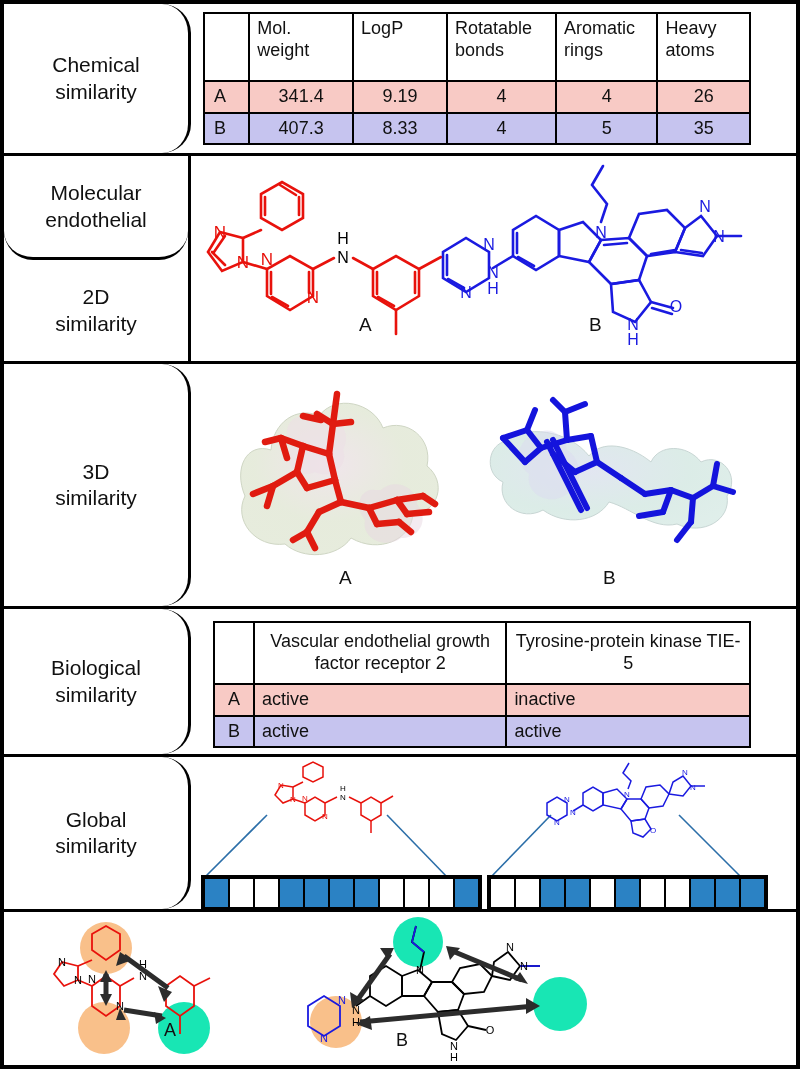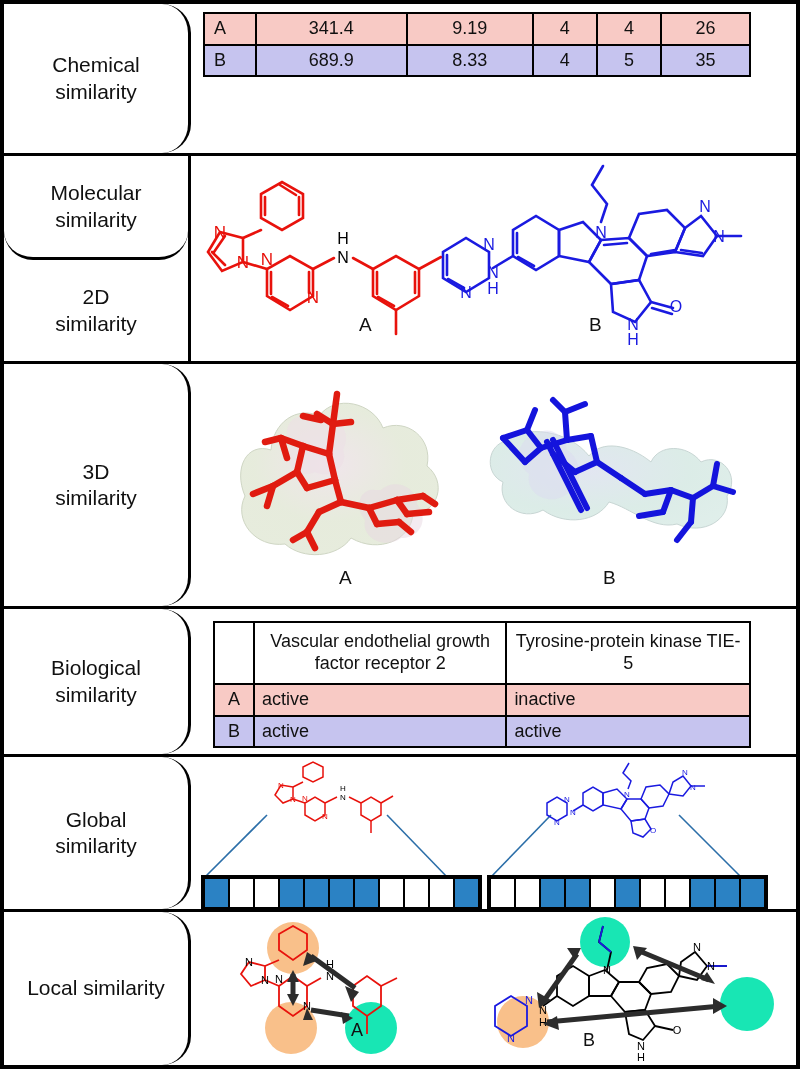--- a/index.html
+++ b/index.html
@@ -48,45 +48,53 @@
 
 <div id="figure">
  <div class="grid">
 
   <div class="row" style="height:152px">
     <div class="lcell" style="white-space:pre-line">Chemical
 similarity</div>
     <div class="rcell">
       <table class="dt" id="chem-table">
         <tbody>
+              <tr>
+          <th style="width:34px"></th>
+          <th style="width:104px">Mol. weight</th>
+          <th style="width:94px">LogP</th>
+          <th style="width:100px">Rotatable bonds</th>
+          <th style="width:92px">Aromatic rings</th>
+          <th style="width:88px">Heavy atoms</th>
+        </tr>
         <tr class="rowA">
           <td class="k">A</td>
           <td class="v">341.4</td>
           <td class="v">9.19</td>
           <td class="v">4</td>
           <td class="v">4</td>
           <td class="v">26</td>
         </tr>
         <tr class="rowB">
           <td class="k">B</td>
-          <td class="v">689.9</td>
+          <td class="v">407.3</td>
           <td class="v">8.33</td>
           <td class="v">4</td>
           <td class="v">5</td>
           <td class="v">35</td>
         </tr>
       </tbody>
           </table>
     </div>
   </div>
 
   <div class="row" style="height:208px">
     <div class="lstack">
       <div class="lcell sub" style="white-space:pre-line">Molecular
-similarity</div>
+endothelial</div>
       <div class="lcell" style="white-space:pre-line">2D
 similarity</div>
     </div>
     <div class="rcell">
 
       <div class="molbox" style="left:10px;top:10px;width:275px;height:175px">
         <svg viewBox="0 0 275 175" width="275" height="175">
           <g fill="none" stroke="#e8120c" stroke-width="2.6" stroke-linecap="round">
 
             <polygon points="60,52 60,28 81,16 102,28 102,52 81,64" stroke="#e8120c"></polygon>
@@ -410,21 +418,20 @@
             <i></i>
             <i></i>
             <i class="on"></i>
             <i class="on"></i>
             <i class="on"></i>
           </div>
     </div>
   </div>
 
   <div class="row" style="height:153px">
-    <div class="lcell" style="white-space:pre-line">Local similarity</div>
     <div class="rcell">
 
       <div class="molbox" style="left:8px;top:4px;width:290px;height:148px">
         <svg viewBox="0 0 290 148" width="290" height="148">
           <g>
             <circle cx="94" cy="32" r="26" fill="#f9c08a"></circle>
             <circle cx="92" cy="112" r="26" fill="#f9c08a"></circle>
             <circle cx="172" cy="112" r="26" fill="#18e6b4"></circle>
           </g>
           <g fill="none" stroke="#e8120c" stroke-width="1.8">

